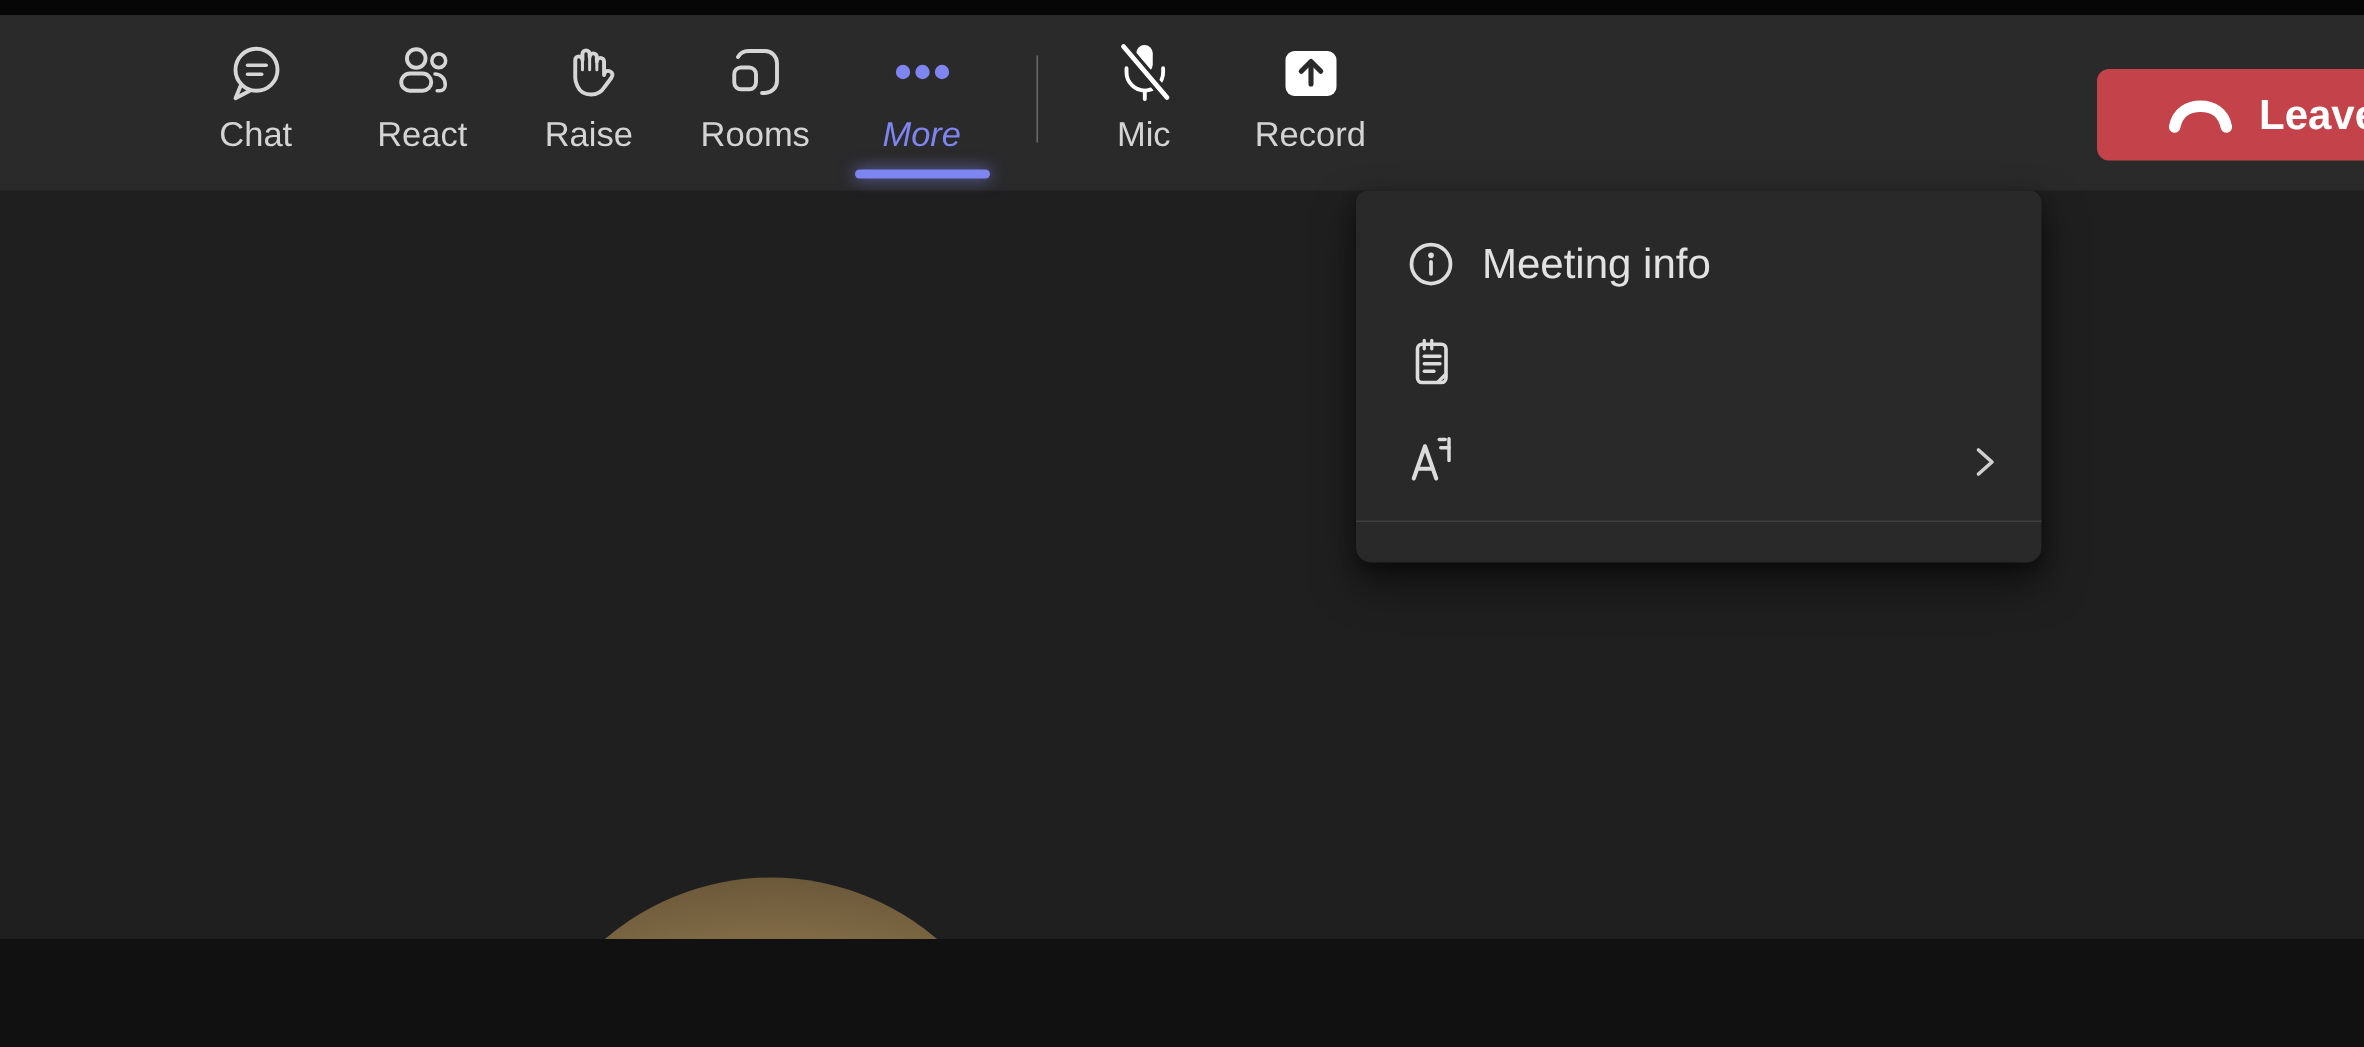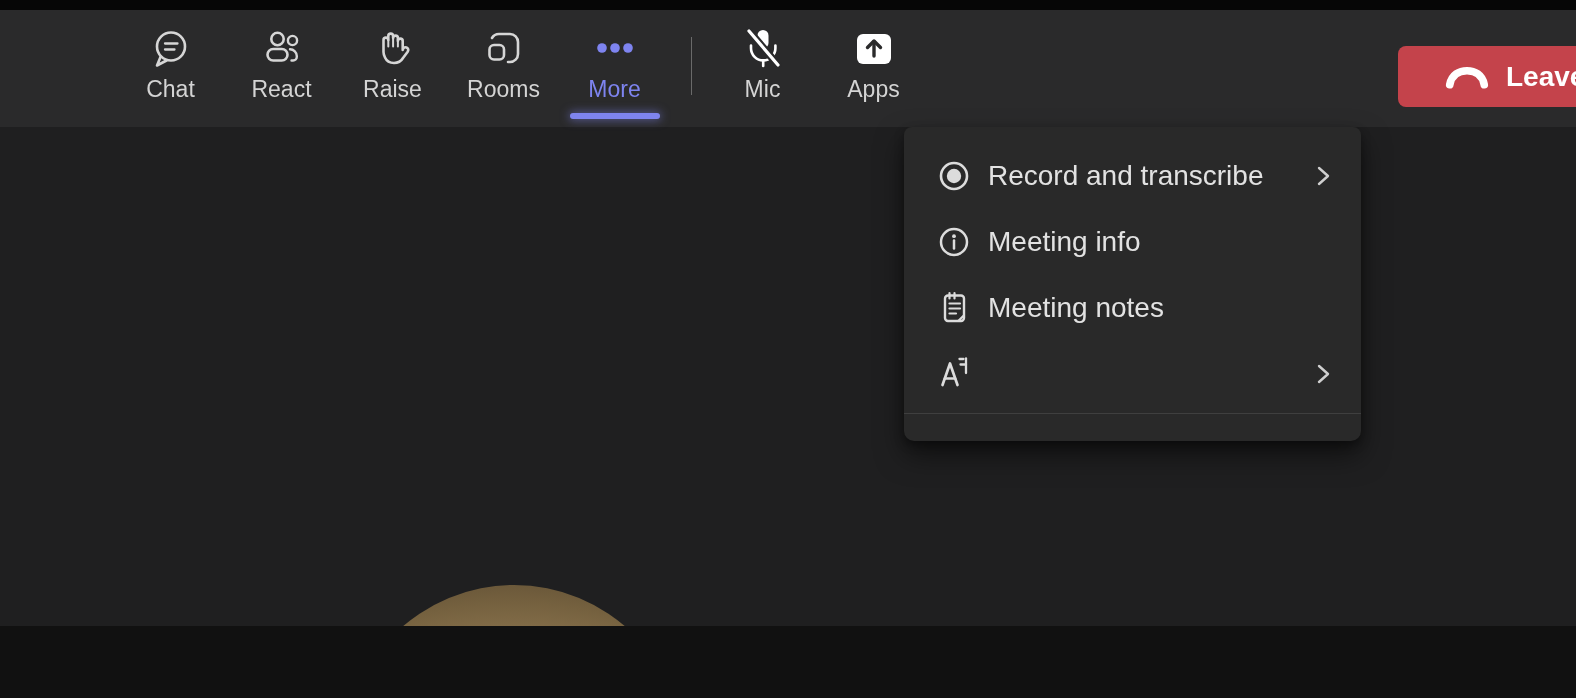--- a/index.html
+++ b/index.html
@@ -15,21 +15,21 @@
     display:flex;align-items:flex-start;padding-left:115px;box-sizing:border-box;
   }
   .tb-item{
     width:111px;height:117px;display:flex;flex-direction:column;align-items:center;
     padding-top:15px;box-sizing:border-box;color:#d6d6d6;position:relative;
     background:none;border:none;cursor:pointer;flex:0 0 auto;
   }
   .tb-item .tb-icon{width:46px;height:46px;display:flex;align-items:center;justify-content:center;}
   .tb-item .tb-label{margin-top:5px;font-size:23px;line-height:26px;color:#d4d4d4;}
   .tb-item.active{color:var(--accent);}
-  .tb-item.active .tb-label{color:var(--accent);}
+  .tb-item.active .tb-label{color:var(--accent);font-style:italic;}
   .tb-underline{
     position:absolute;bottom:8px;left:50%;transform:translateX(-50%);
     width:90px;height:6px;border-radius:3px;background:var(--accent);
     box-shadow:0 0 10px 1px rgba(127,133,240,.55);
   }
   .tb-divider{width:1px;height:58px;background:#6a6a6a;margin:27px 15px 0 21px;flex:0 0 auto;}
   .leave-btn{
     position:absolute;left:1398px;top:36px;height:61px;width:192px;
     background:var(--leave-red);border:none;border-radius:8px;cursor:pointer;
     display:flex;align-items:center;padding-left:46px;box-sizing:border-box;gap:16px;color:#fff;
@@ -133,72 +133,57 @@
           <span class="tb-label">Mic</span>
         </button>
         <button class="tb-item">
           <span class="tb-icon">
             <svg width="46" height="46" viewBox="0 0 46 46" fill="none" stroke="currentColor" stroke-width="2.6" stroke-linecap="round" stroke-linejoin="round">
               <rect x="6" y="9" width="34" height="30" rx="6" fill="#ffffff" stroke="none"></rect>
               <path d="M23,31 V16.5" stroke="#2a2a2b" stroke-width="3.4"></path>
               <path d="M16.5,22.5 L23,16 L29.5,22.5" stroke="#2a2a2b" stroke-width="3.4"></path>
             </svg>
           </span>
-          <span class="tb-label">Apps</span>
+          <span class="tb-label">Record</span>
         </button>
       </div>
     <button class="leave-btn">
       <span>
         <svg width="46" height="30" viewBox="0 0 48 30">
           <path d="M6,23 C8,12.5 16,8.5 24,8.5 C32,8.5 40,12.5 42,23" fill="none" stroke="#ffffff" stroke-width="8" stroke-linecap="round"></path>
         </svg>
       </span>
       <span class="leave-label">Leave</span>
     </button>
   </div>
 
   <div class="menu">
     <div id="menu-main">
         <button class="menu-row">
           <span class="m-icon">
             <svg width="40" height="40" viewBox="0 0 40 40" fill="none" stroke="currentColor" stroke-width="2.6" stroke-linecap="round" stroke-linejoin="round">
-              <circle cx="20" cy="20" r="13"></circle>
-              <circle cx="20" cy="20" r="7.2" fill="currentColor" stroke="none"></circle>
-            </svg>
-          </span>
-          <span class="m-label">Record and transcribe</span>
-          <span class="m-chevron">
-            <svg width="24" height="24" viewBox="0 0 24 24" fill="none" stroke="currentColor" stroke-width="2.6" stroke-linecap="round" stroke-linejoin="round">
-              <path d="M8,4 L17,12 L8,20" stroke-width="2.4"></path>
-            </svg>
-          </span>
-        </button>
-        <button class="menu-row">
-          <span class="m-icon">
-            <svg width="40" height="40" viewBox="0 0 40 40" fill="none" stroke="currentColor" stroke-width="2.6" stroke-linecap="round" stroke-linejoin="round">
               <circle cx="20" cy="20" r="13" stroke-width="2.5"></circle>
               <circle cx="20" cy="14.2" r="1.9" fill="currentColor" stroke="none"></circle>
               <path d="M20,18.5 V26.5" stroke-width="2.5"></path>
             </svg>
           </span>
           <span class="m-label">Meeting info</span>
         </button>
         <button class="menu-row">
           <span class="m-icon">
             <svg width="40" height="40" viewBox="0 0 40 40" fill="none" stroke="currentColor" stroke-width="2.6" stroke-linecap="round" stroke-linejoin="round">
               <rect x="11" y="7.5" width="19" height="25.5" rx="3" stroke-width="2.4"></rect>
               <path d="M15.5,5 V10.5" stroke-width="2.2"></path>
               <path d="M20.5,5 V10.5" stroke-width="2.2"></path>
               <path d="M15.5,15.5 H26" stroke-width="2.2"></path>
               <path d="M15.5,20.5 H26" stroke-width="2.2"></path>
               <path d="M15.5,25.5 H22" stroke-width="2.2"></path>
               <path d="M24.5,32.8 L29.8,27.5" stroke-width="2.2"></path>
             </svg>
           </span>
-          <span class="m-label">Meeting notes</span>
         </button>
         <button class="menu-row">
           <span class="m-icon">
             <svg width="40" height="40" viewBox="0 0 40 40" fill="none" stroke="currentColor" stroke-width="2.6" stroke-linecap="round" stroke-linejoin="round">
               <path d="M8.5,31 L16,9.5 L23.5,31" stroke-width="2.7"></path>
               <path d="M11,24.5 H21" stroke-width="2.7"></path>
               <path d="M32,4.5 V19" stroke-width="2.3"></path>
               <path d="M26.5,10.5 H32" stroke-width="2.3"></path>
               <path d="M25.5,5 H29.5" stroke-width="2.3"></path>
             </svg>

